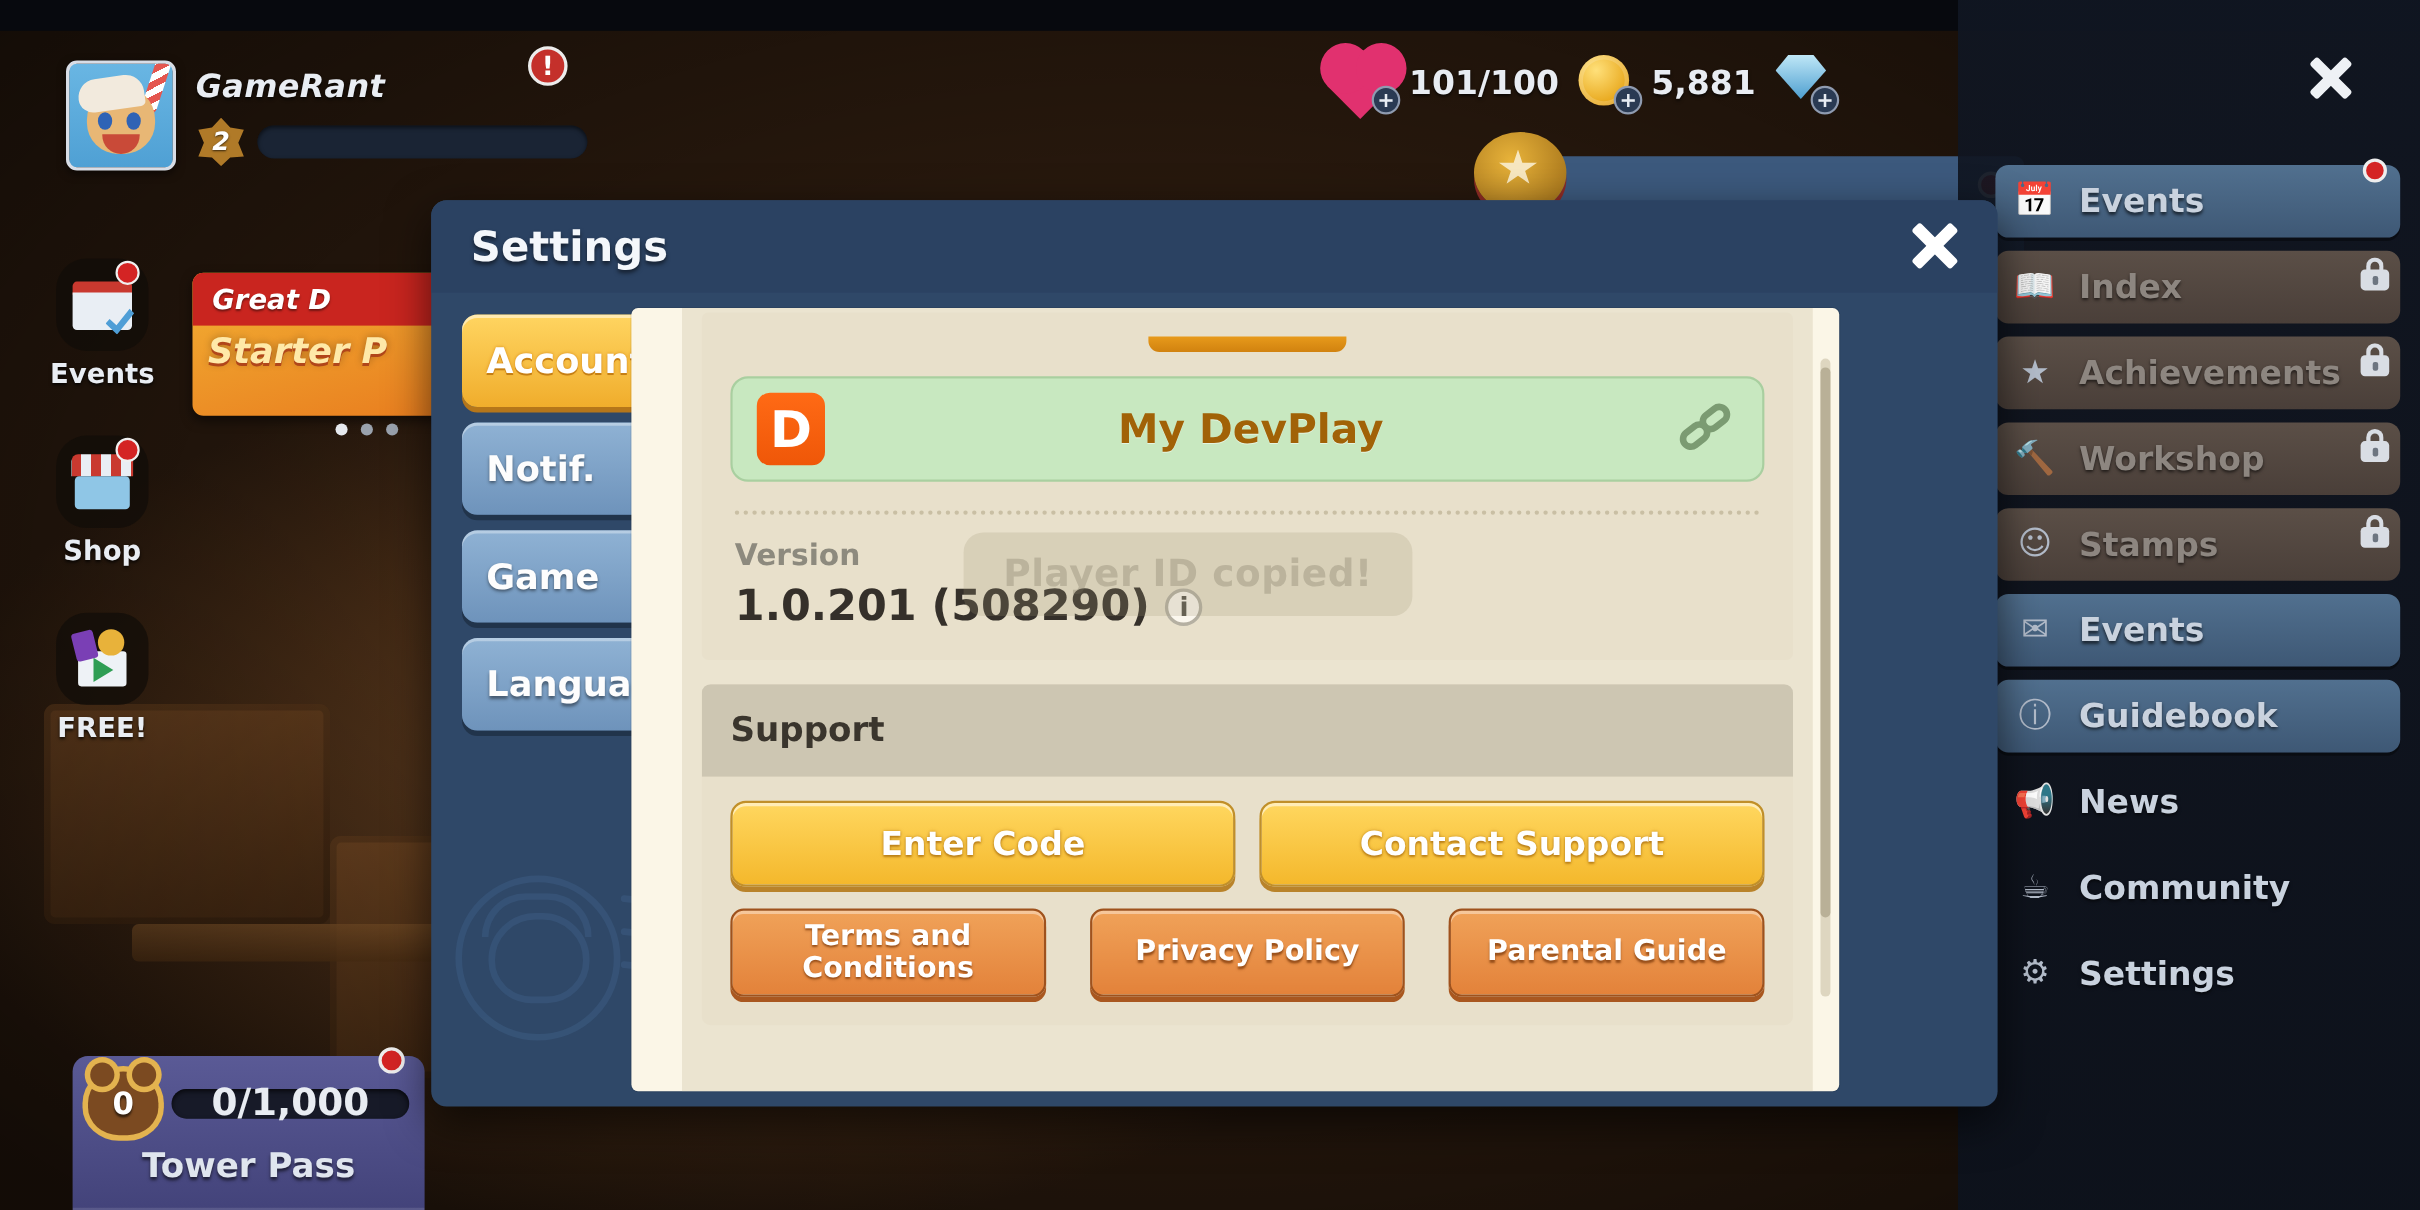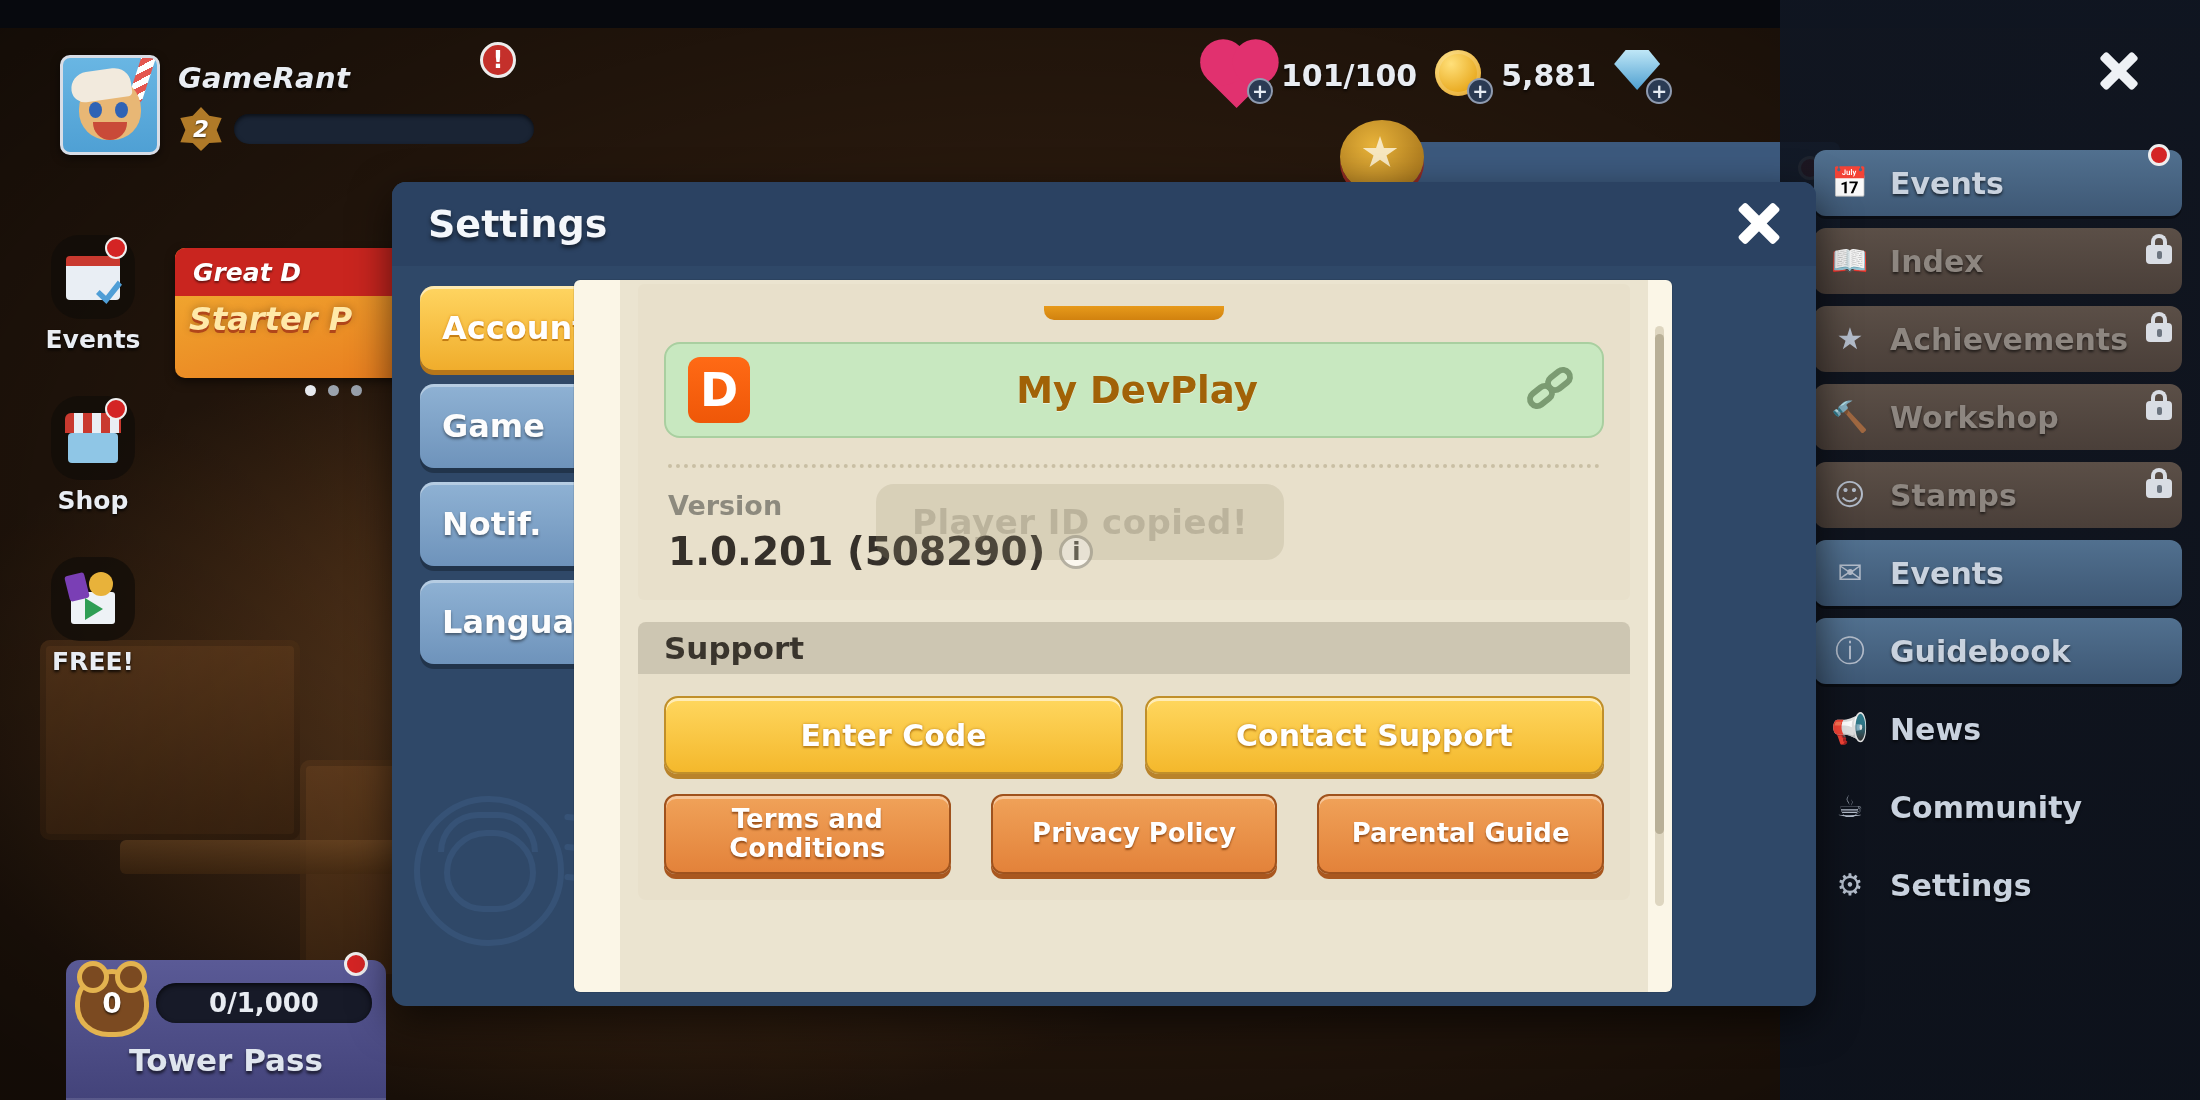--- a/index.html
+++ b/index.html
@@ -308,23 +308,23 @@
     box-shadow: 0 0 0 5px #e3b34f;
     display:flex;align-items:center;justify-content:center;
   }
   .tp-badge:before,.tp-badge:after{
     content:"";position:absolute;top:-8px;width:22px;height:22px;background:#7b4a21;border-radius:50%;
     box-shadow:0 0 0 5px #e3b34f;
   }
   .tp-badge:before{left:2px;} .tp-badge:after{right:2px;}
   .tp-badge span{position:relative;z-index:2;font-weight:bold;font-size:28px;color:#fff;text-shadow:0 2px 2px rgba(0,0,0,.6);}
   .tp-prog{
-    flex:1; height: 40px; border-radius: 20px; background:#171a28;
+    flex:1; height: 27px; border-radius: 20px; background:#171a28;
     display:flex;align-items:center;justify-content:center;
-    font-weight:bold;font-size:26px;color:#e8ecf2;
+    font-weight:bold;font-size:34px;color:#e8ecf2;
     box-shadow: inset 0 2px 5px rgba(0,0,0,.7);
   }
   .tp-name{
     text-align:center; margin-top: 10px;
     font-weight:bold; font-size:31px; color:#dfe5ee; text-shadow:0 3px 3px rgba(0,0,0,.6);
   }
   .tp-red{position:absolute;right:18px;top:-8px;width:24px;height:24px;border-radius:50%;background:#d42424;border:3px solid #eee;}
 
   
   .dialog{
@@ -460,21 +460,21 @@
     background: rgba(160,150,120,.22);
     font-weight:bold; font-size: 34px; color: rgba(120,112,92,.30);
     letter-spacing:.5px;
   }
 
   .support-card{
     margin-top: 22px;
     background: #e8e0cb; border-radius: 8px; overflow:hidden;
   }
   .support-head{
-    background: #cdc6b2; padding: 8px 26px;
+    background: #cdc6b2; padding: 24px 26px;
     font-weight:bold; font-size: 31px; color:#3a352d;
   }
   .support-body{ padding: 22px 26px 26px 26px; }
   .btn-row{ display:flex; gap: 22px; }
   .btn-row + .btn-row{ margin-top: 20px; gap: 40px; }
   .gbtn{
     flex:1; height: 78px; border-radius: 14px;
     background: linear-gradient(#ffd75f,#f4b82c);
     box-shadow: 0 5px 0 #b9832a, inset 0 3px 0 rgba(255,255,255,.55);
     border: 2px solid #c08f2a;
@@ -717,24 +717,24 @@
         <div class="wv" style="left:160px; top:44px;  width:160px; transform:rotate(6deg);"></div>
         <div class="wv" style="left:160px; top:74px;  width:160px; transform:rotate(6deg);"></div>
         <div class="wv" style="left:160px; top:104px; width:160px; transform:rotate(6deg);"></div>
       </div>
 
       <div class="dlg-tabs">
         <div class="dlg-tab active">
           <span>Account</span>
         </div>
         <div class="dlg-tab">
+          <span>Notif.</span>
+        </div>
+        <div class="dlg-tab">
           <span>Game</span>
-        </div>
-        <div class="dlg-tab">
-          <span>Notif.</span>
         </div>
         <div class="dlg-tab">
           <span>Language</span>
         </div>
       </div>
 
       <div class="dlg-panel">
         <div class="dlg-scroll">
 
           <div class="acct-card">

